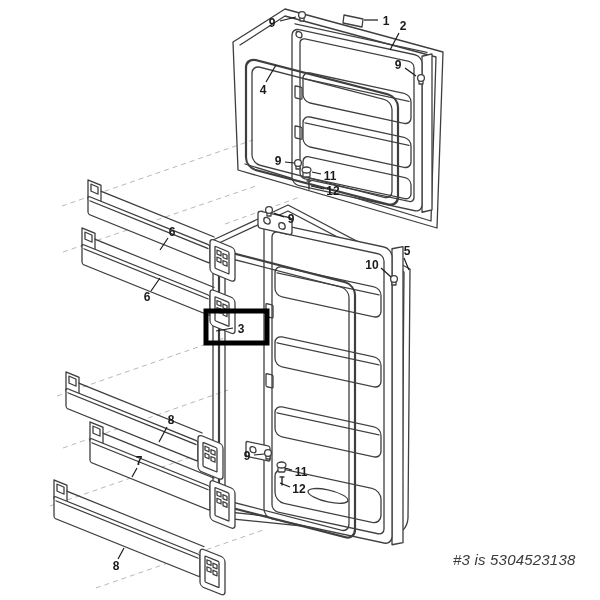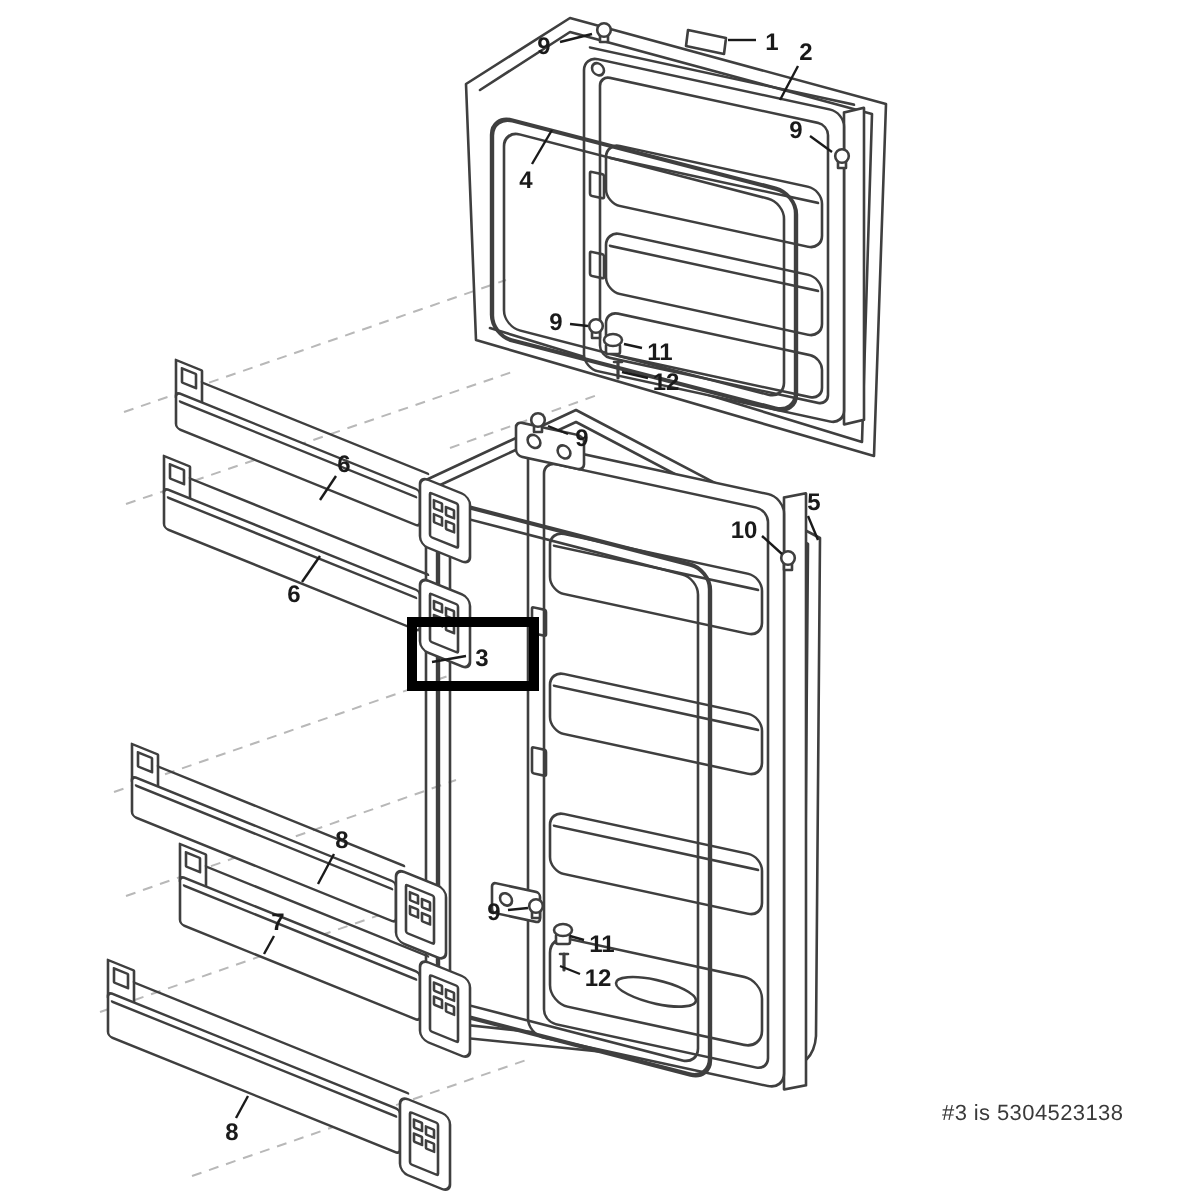--- a/index.html
+++ b/index.html
@@ -4,21 +4,21 @@
 <style>
   html,body{margin:0;padding:0;background:#fff;}
   .stage{position:relative;width:600px;height:600px;background:var(--background,#fff);overflow:hidden;
          font-family:"Liberation Sans",sans-serif;}
   svg{position:absolute;left:0;top:0;}
   .ln{stroke:var(--line,#3f3f3f);fill:none;stroke-width:1.3;stroke-linejoin:round;stroke-linecap:round;}
   .wfill{fill:#fff;}
   .proj{stroke:var(--dashed,#b8b8b8);stroke-width:1;stroke-dasharray:5 4;fill:none;}
   .leader{stroke:var(--label,#1a1a1a);stroke-width:1.2;fill:none;}
   text.callout{font:bold 12px "Liberation Sans",sans-serif;fill:var(--label,#1a1a1a);stroke:none;}
-  .note{position:absolute;left:471px;top:551px;font-size:11px;color:var(--note,#3a3a3a);letter-spacing:.2px;}
+  .note{position:absolute;left:453px;top:551px;font-size:15px;color:var(--note,#3a3a3a);letter-spacing:.2px;font-style:italic;}
 </style>
 </head>
 <body>
 
 <div class="stage">
 <svg id="art" width="600" height="600" viewBox="0 0 600 600">
 
   <g id="layer-proj">
         <line x1="62" y1="206" x2="253" y2="140" class="proj"></line>
         <line x1="63" y1="252" x2="256" y2="186" class="proj"></line>

